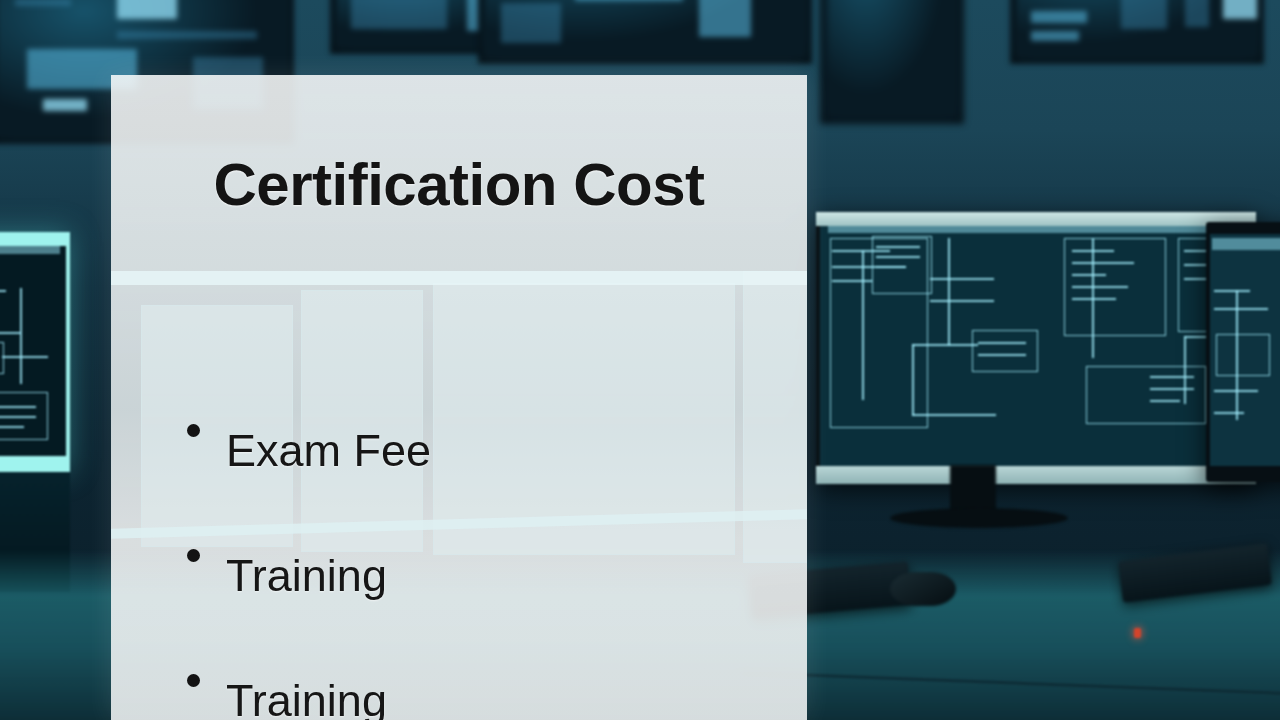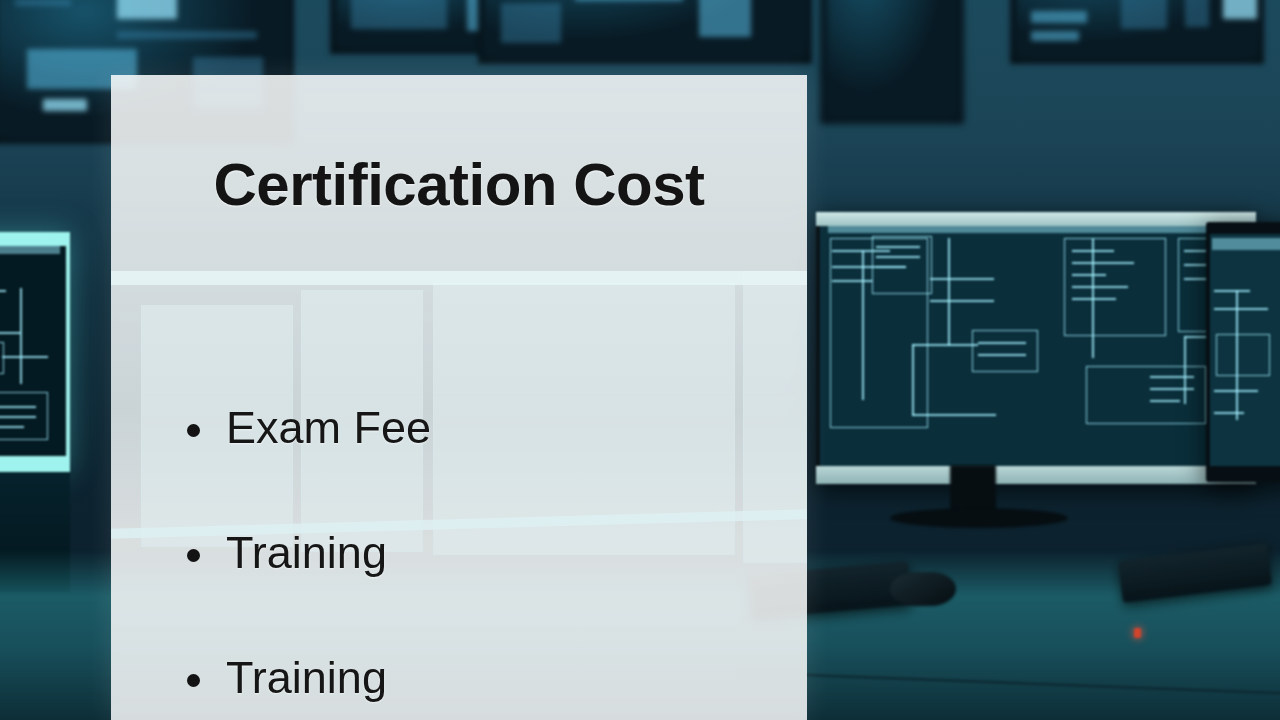--- a/index.html
+++ b/index.html
@@ -236,20 +236,21 @@
     margin-top: 22px;
     margin-right: 26px;
     flex: 0 0 auto;
   }
   .bullet-text {
     font-size: 45px;
     line-height: 52px;
     color: #161616;
     font-weight: 400;
     text-shadow: 0 1px 2px rgba(255,255,255,.6);
+    margin-top: 23px;
   }
 </style>
 </head>
 <body>
 
 <div id="slide">
 
   <div class="bg">
     <div class="bg-inner">
 

